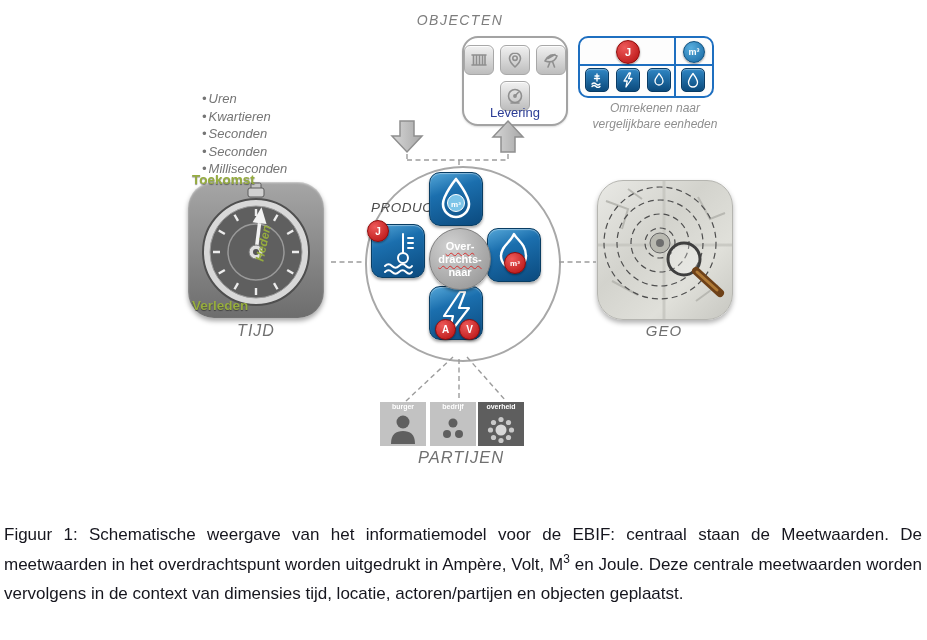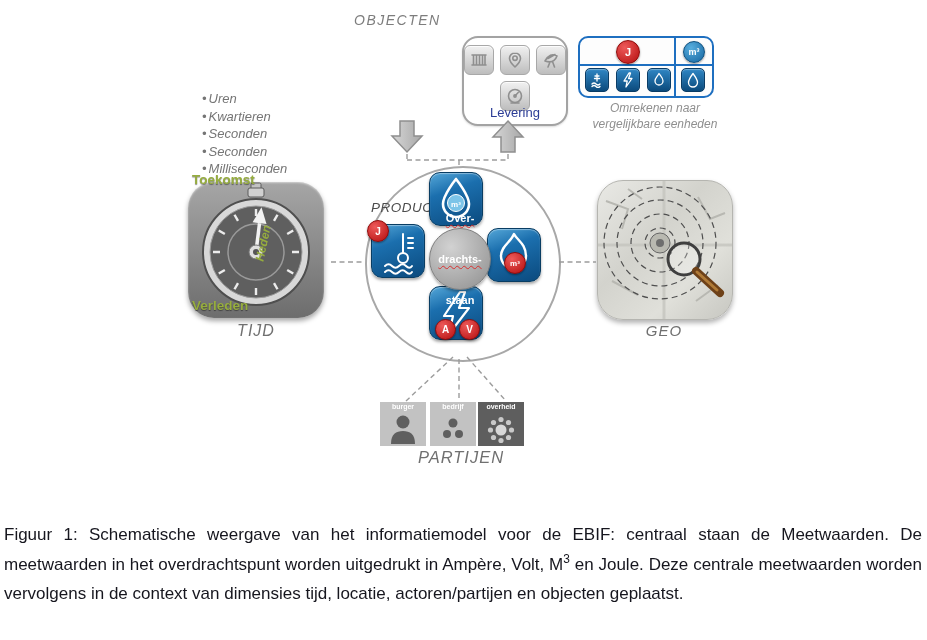--- a/index.html
+++ b/index.html
@@ -2,21 +2,21 @@
 <html><head>
 <meta charset="utf-8">
 <style>
   html,body{margin:0;padding:0;background:#fff;}
   #stage{position:relative;width:927px;height:640px;background:#fff;overflow:hidden;
          font-family:"Liberation Sans",sans-serif;}
   .abs{position:absolute;}
   
   .dim-label{font-style:italic;color:#707070;text-align:center;letter-spacing:1px;}
   .objecten-heading{left:354px;top:12px;width:212px;font-size:14px;color:#7d7d7d;
-         font-style:italic;text-align:left;letter-spacing:1.5px;}
+         font-style:italic;text-align:center;letter-spacing:1.5px;}
   
   .objbox{border:2px solid #a3a3a3;border-radius:16px;background:#fff;
           box-shadow:0 1px 2px rgba(0,0,0,.15);}
   .objgrid{position:absolute;top:7px;left:0;right:0;display:flex;flex-wrap:wrap;
            justify-content:center;gap:6px;}
   .gtile{width:28px;height:28px;border-radius:6px;border:1px solid #a8a8a8;
          background:linear-gradient(180deg,#f1f1f1,#bdbdbd);
          box-shadow:inset 0 1px 0 rgba(255,255,255,.8);
          display:flex;align-items:center;justify-content:center;}
   .gtile svg{stroke:#8f8f8f;fill:none;stroke-width:1.6;stroke-linecap:round;stroke-linejoin:round;}
@@ -53,21 +53,21 @@
   .geo-label{left:597px;top:322px;width:134px;font-size:15px;}
   
   .pcircle{left:365px;top:166px;width:192px;height:192px;border-radius:50%;
            border:2px solid #a8a8a8;background:#fff;}
   .product-label{left:371px;top:200px;font-style:italic;font-size:13.5px;color:#4d4d4d;
                  letter-spacing:.5px;}
   .center-circle{left:429px;top:228px;width:60px;height:60px;border-radius:50%;
                  background:radial-gradient(circle at 35% 30%,#d2d2d2,#8e8e8e);
                  border:1px solid #7e7e7e;box-shadow:0 2px 3px rgba(0,0,0,.35);
                  display:flex;flex-direction:column;align-items:center;justify-content:center;
-                 color:#fff;font-size:11px;font-weight:bold;line-height:13px;text-align:center;gap:28px;}
+                 color:#fff;font-size:11px;font-weight:bold;line-height:13px;text-align:center;}
   .wavy{text-decoration-line:underline;text-decoration-style:wavy;
         text-decoration-color:#d93030;text-decoration-thickness:1px;text-underline-offset:2px;}
   .pbtile{width:52px;height:52px;border-radius:11px;
           background:linear-gradient(160deg,#55a7d8 0%,#1b6fae 35%,#0b4a7e 100%);
           border:1px solid #093d63;
           box-shadow:0 2px 3px rgba(0,0,0,.35), inset 0 1px 1px rgba(255,255,255,.4);}
   .pbtile svg{position:absolute;left:0;top:0;}
   
   .pbox{width:46px;height:44px;display:flex;flex-direction:column;align-items:center;}
   .pbox .plab{font-size:7px;font-weight:bold;color:#fff;line-height:10px;}
@@ -243,21 +243,21 @@
     <svg width="52" height="52" viewBox="0 0 52 52" fill="none" stroke="#fff" stroke-width="2.2" stroke-linejoin="round">
       <path d="M30 5 L14 29 H23 L19 47 L39 21 H29 L35 5 Z"></path>
     </svg>
     <div class="abs badge red" style="left:5px;top:32px;width:19px;height:19px;font-size:10px;">A</div>
     <div class="abs badge red" style="left:29px;top:32px;width:19px;height:19px;font-size:10px;">V</div>
   </div>
 
   <div class="abs center-circle">
     <span class="wavy">Over-</span>
     <span class="wavy">drachts-</span>
-    <span>staan</span>
+    <span>naar</span>
   </div>
 
   <div class="abs pbox light" style="left:380px;top:402px;">
     <div class="plab">burger</div>
     <svg width="34" height="34" viewBox="0 0 34 34">
       <circle cx="17" cy="10" r="6.5" fill="#5f5f5f"></circle>
       <path d="M5 32 C5 22 10 19 17 19 C24 19 29 22 29 32 Z" fill="#5f5f5f"></path>
     </svg>
   </div>
   <div class="abs pbox light" style="left:430px;top:402px;">

